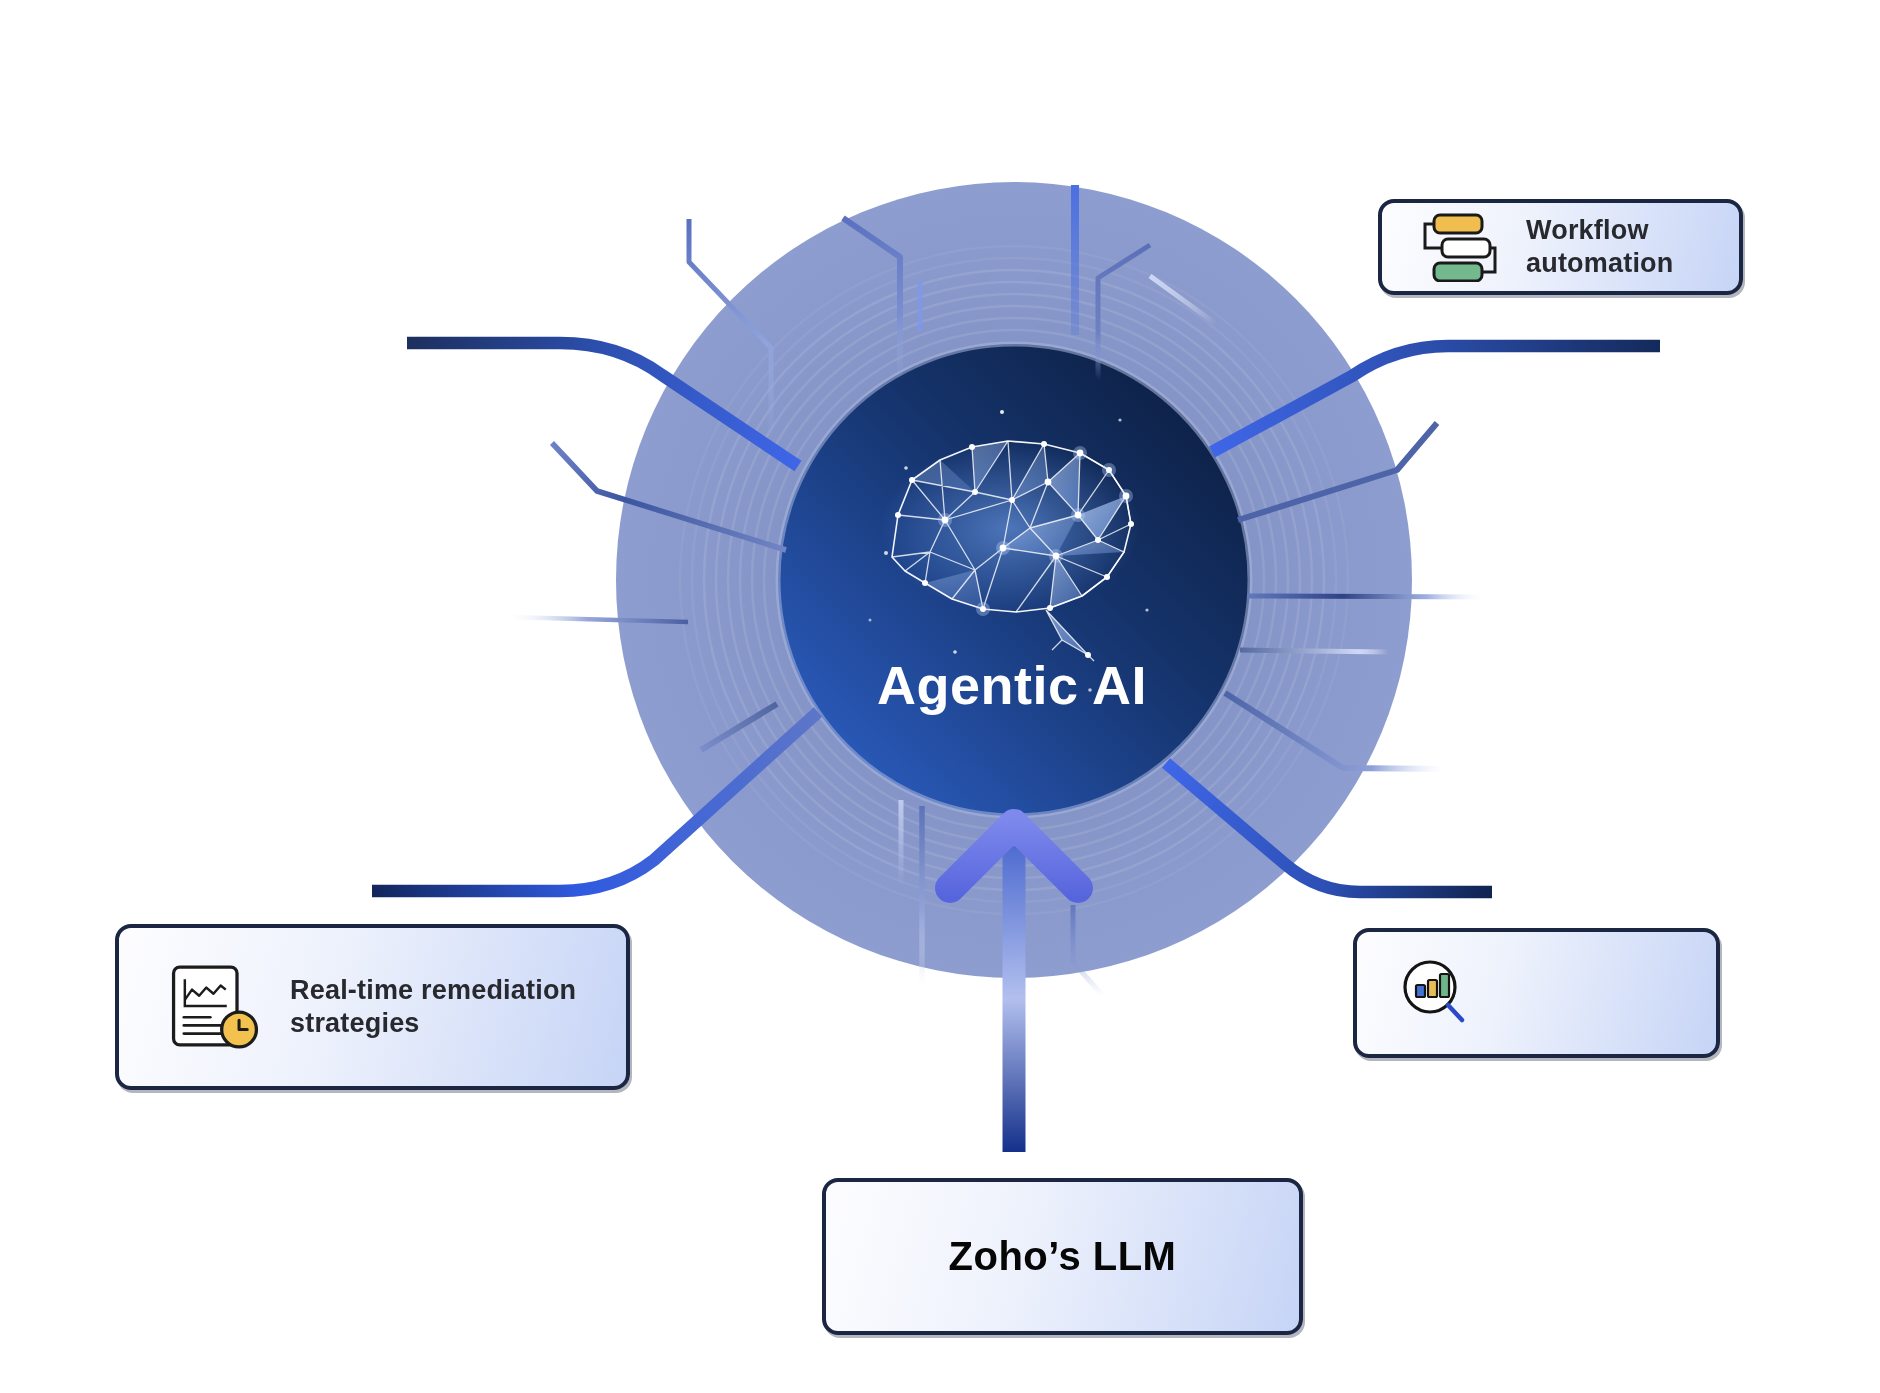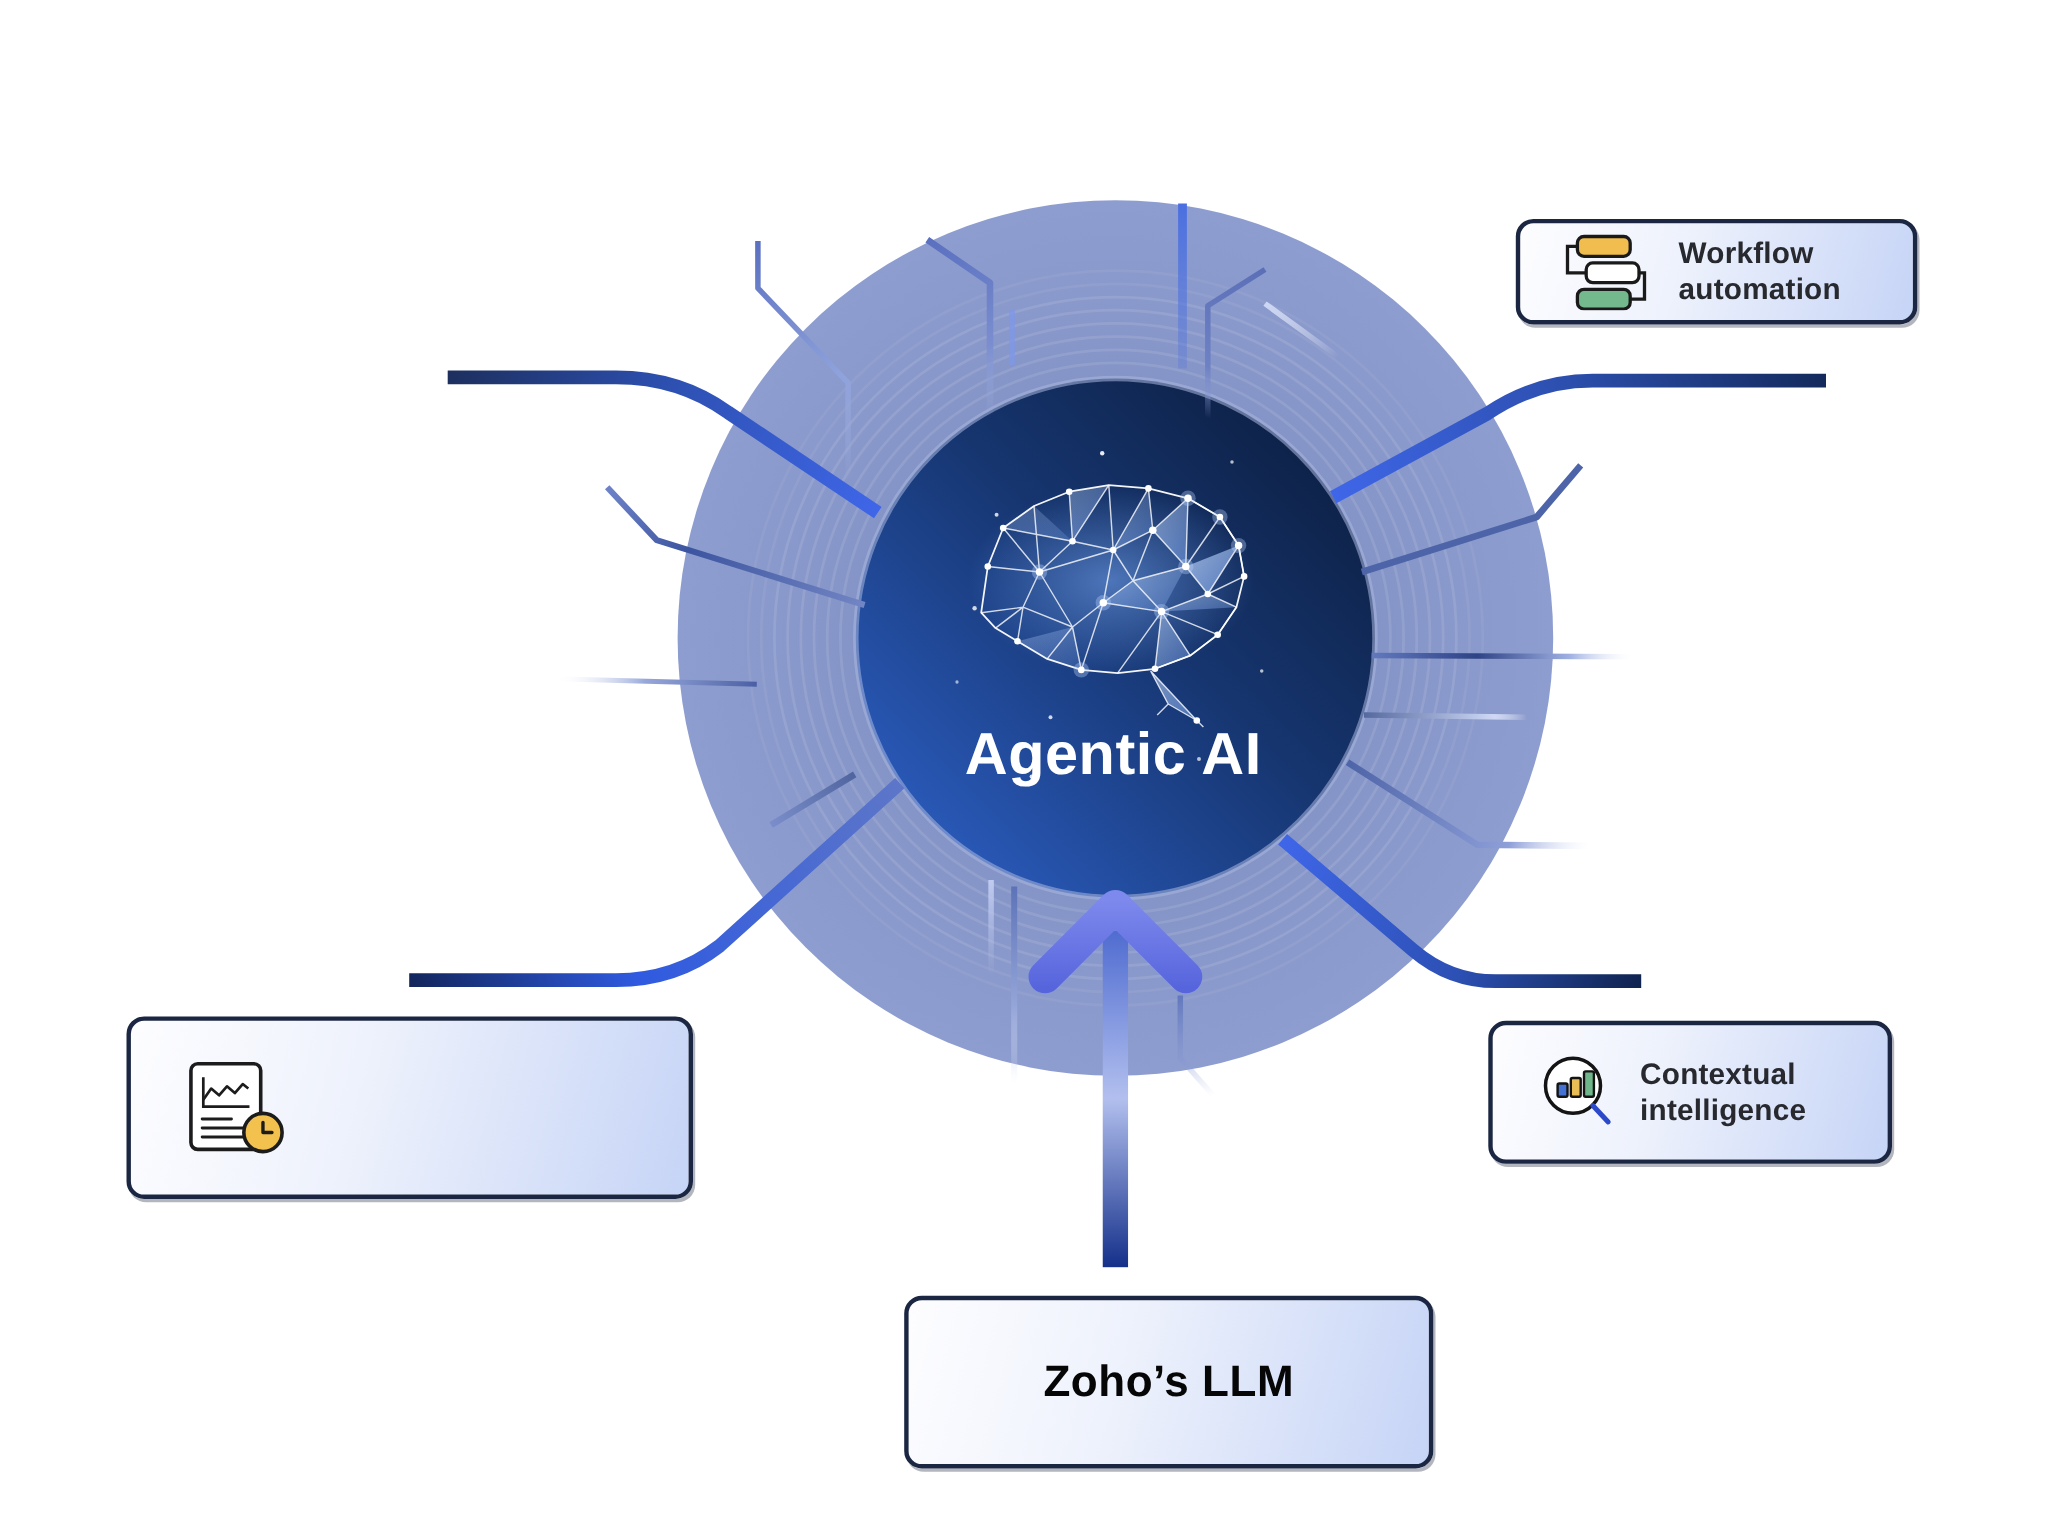--- a/index.html
+++ b/index.html
@@ -303,32 +303,32 @@
         <polyline points="17,36 24,26 31,32 38,24 45,30 52,22 57,26" fill="none" stroke="#1c1c1c" stroke-width="2.4" stroke-linejoin="round"></polyline>
         <g stroke="#1c1c1c" stroke-width="2.6" stroke-linecap="round">
           <line x1="16" y1="53" x2="42" y2="53"></line>
           <line x1="16" y1="61" x2="58" y2="61"></line>
           <line x1="16" y1="69" x2="58" y2="69"></line>
         </g>
         <circle cx="70" cy="65" r="17" fill="#F2C14E" stroke="#1c1c1c" stroke-width="3.2"></circle>
         <path d="M70,56 V65 H78" fill="none" stroke="#1c1c1c" stroke-width="3" stroke-linecap="round" stroke-linejoin="round"></path>
       </svg>
     </span>
+    <span class="node-label">Real-time remediation strategies</span>
   </div>
 
   <div class="node-box box-contextual">
     <span class="icon-wrap">
       <svg width="66" height="70" viewBox="0 0 66 70">
         <circle cx="29" cy="29" r="25" fill="#ffffff" stroke="#141414" stroke-width="3.2"></circle>
         <rect x="15" y="27" width="9" height="12" rx="1.5" fill="#4472D2" stroke="#141414" stroke-width="2.2"></rect>
         <rect x="27" y="22" width="9" height="17" rx="1.5" fill="#E9BD55" stroke="#141414" stroke-width="2.2"></rect>
         <rect x="39" y="16" width="9" height="23" rx="1.5" fill="#6FB78B" stroke="#141414" stroke-width="2.2"></rect>
         <line x1="47" y1="47" x2="61" y2="62" stroke="#2B49C8" stroke-width="4.5" stroke-linecap="round"></line>
       </svg>
     </span>
-    <span class="node-label">Contextual intelligence</span>
   </div>
 
   <div class="node-box box-zoho">
     <span class="node-label">Zoho’s LLM</span>
   </div>
 
 </div>
 
 </body></html>

